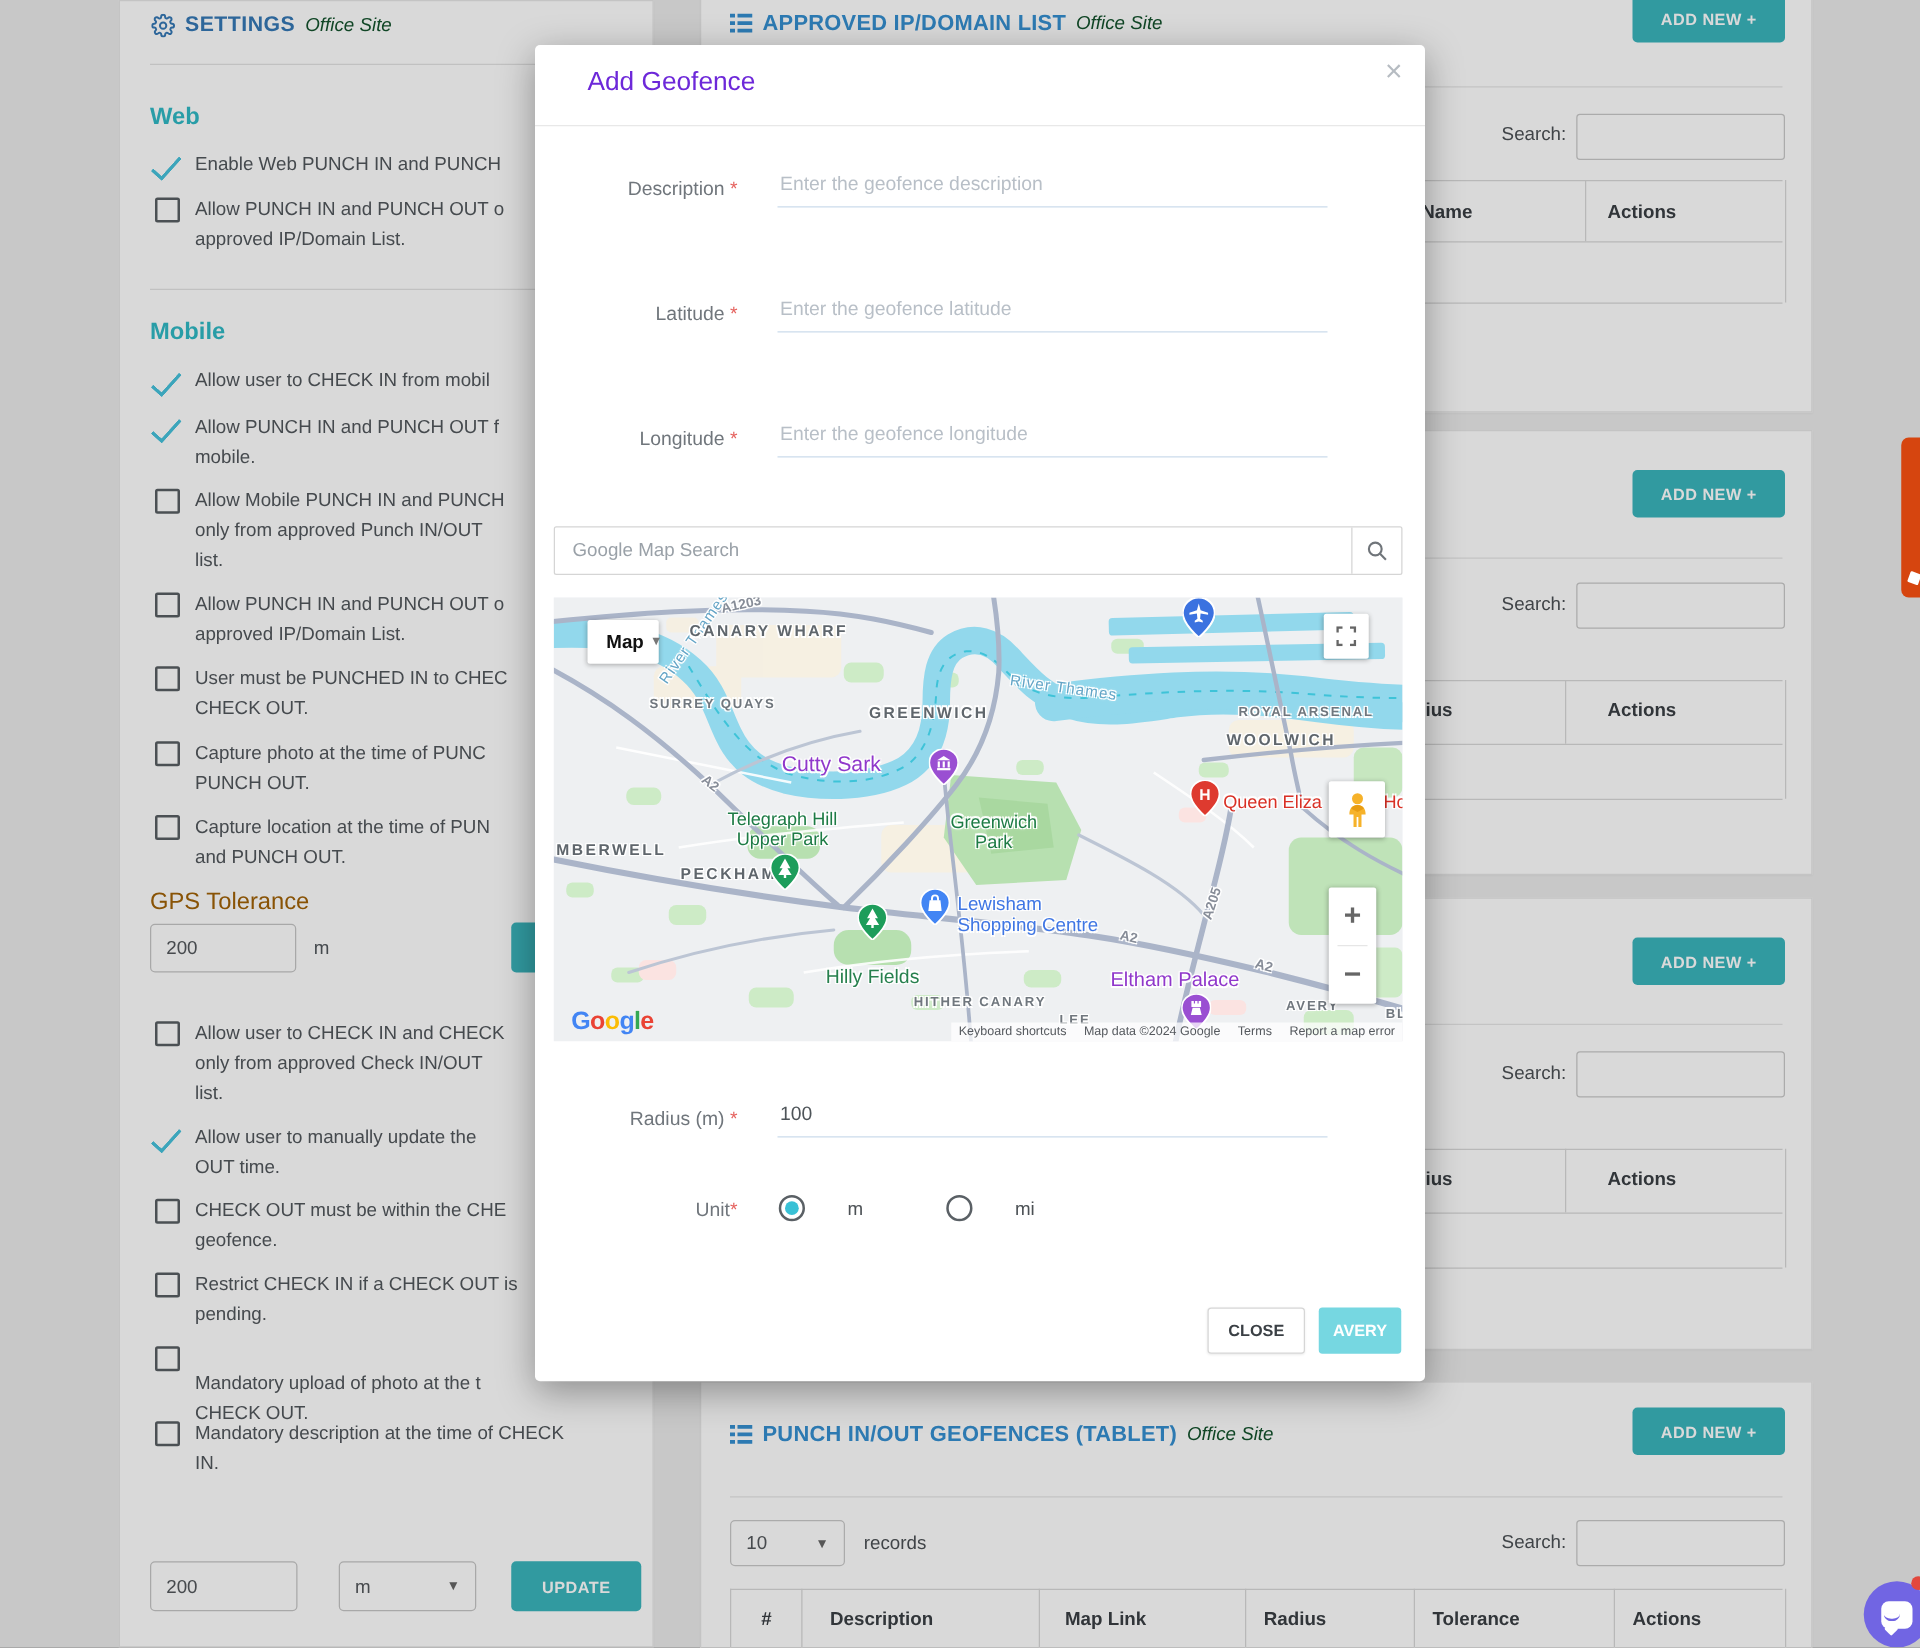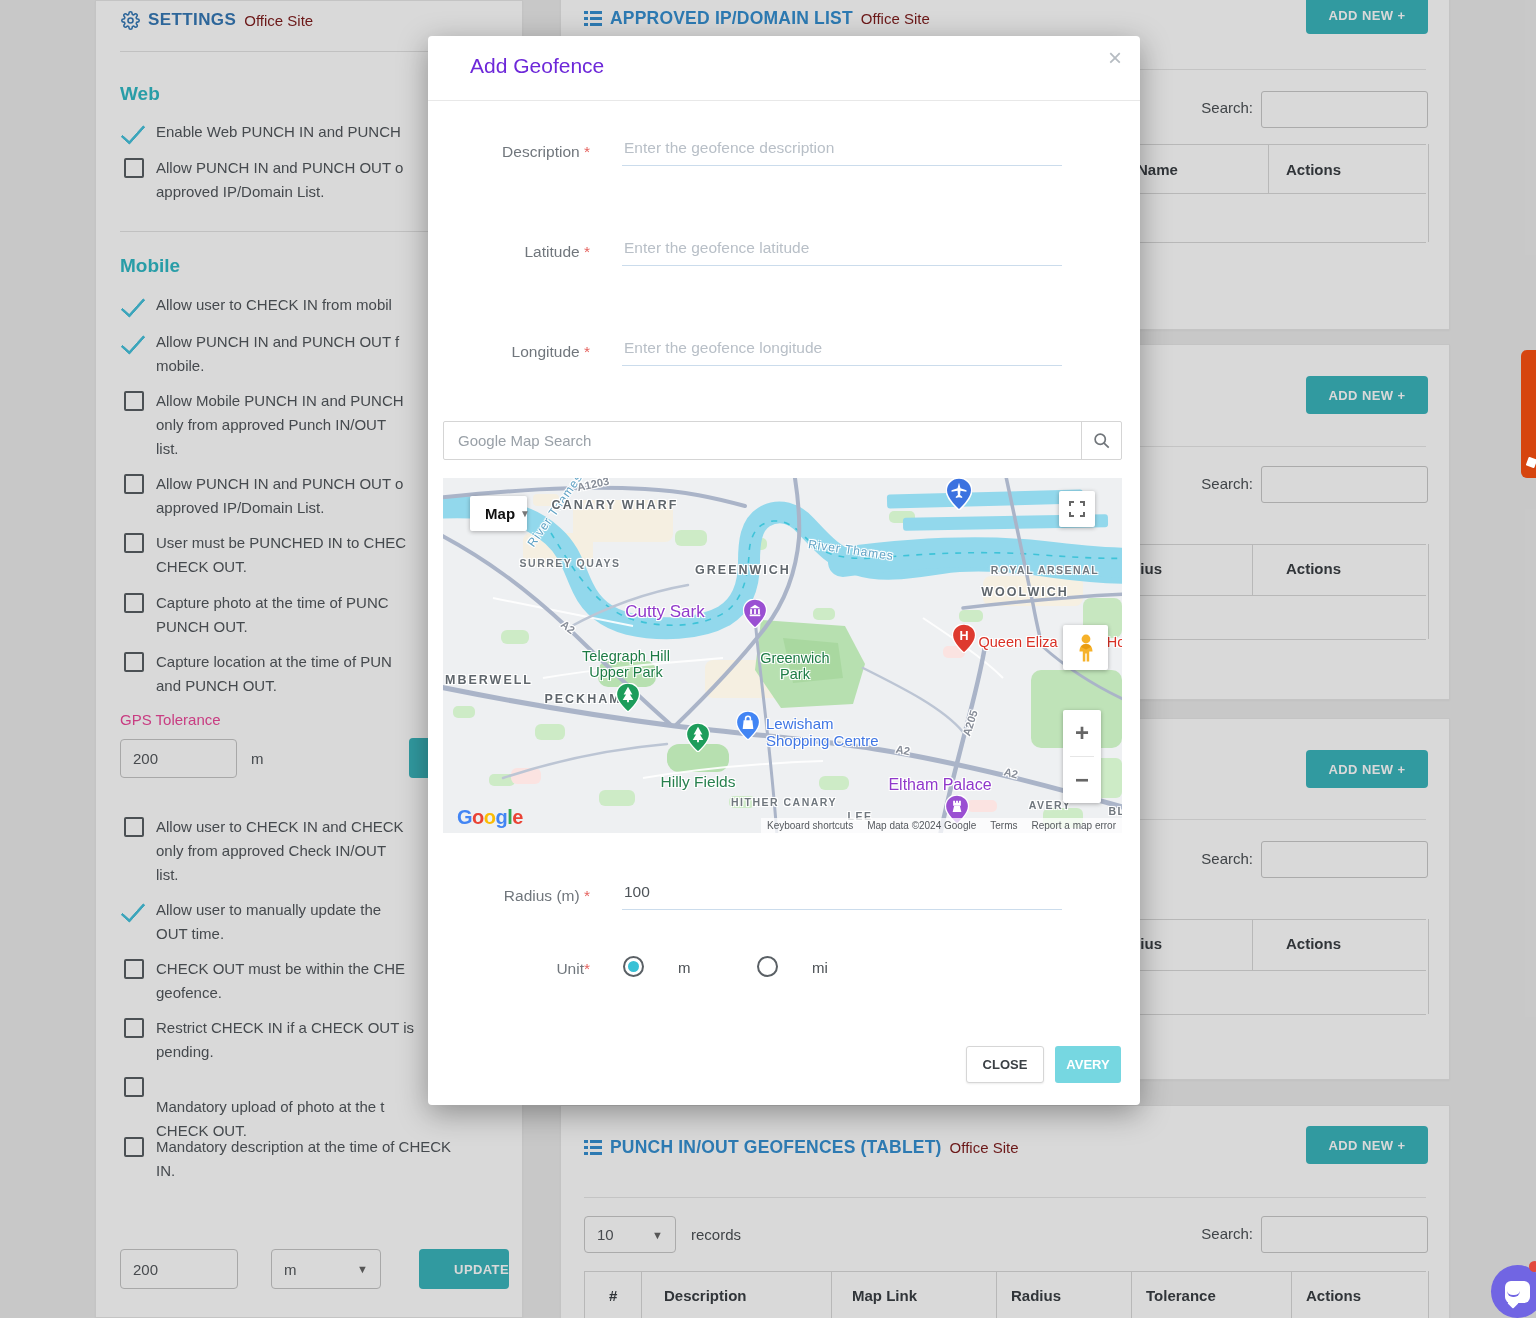--- a/index.html
+++ b/index.html
@@ -8,21 +8,21 @@
   .card{position:absolute;background:#ffffff;border:1px solid #e7e7e7;box-shadow:0 1px 2px rgba(0,0,0,.04);}
   
   #backdrop{position:absolute;inset:0;background:rgba(0,0,0,.15);z-index:40;}
   .modal{position:absolute;left:428px;top:36px;width:712px;height:1069px;background:#fff;border-radius:4px;
          box-shadow:0 8px 30px rgba(0,0,0,.35);z-index:50;}
   
   .lp{left:95px;top:0;width:428px;height:1318px;overflow:hidden;}
   .lp .abs{position:absolute;}
   .panel-head{display:flex;align-items:center;gap:8px;}
   .panel-title{font-size:17px;font-weight:bold;color:#3578b5;letter-spacing:.4px;}
-  .panel-sub{font-size:15px;color:#7f1d1d;}
+  .panel-sub{font-size:15px;color:#14532d;font-style:italic;}
   .sec-head{font-size:19px;font-weight:bold;color:#30b9c5;}
   .divider{position:absolute;height:1px;background:#e3e3e3;}
   .chk-text{position:absolute;left:60px;width:362px;font-size:15px;line-height:24px;color:#52575c;white-space:pre-line;}
   .cbox{position:absolute;left:28px;width:20px;height:20px;border:2px solid #595f63;border-radius:2px;}
   .cmark{position:absolute;left:25px;width:24px;height:12px;border-left:3px solid #47c2dc;border-bottom:3px solid #47c2dc;transform:rotate(-48deg);border-radius:1px;}
   .fld{position:absolute;background:#fff;border:1px solid #c6c6c6;border-radius:4px;font-size:15px;color:#54585c;padding:0 12px;display:flex;align-items:center;}
   .teal-btn{background:#3ab5bd;color:#fff;border:none;border-radius:4px;font-size:13px;font-weight:bold;letter-spacing:.4px;display:flex;align-items:center;justify-content:center;cursor:pointer;}
   .sel{justify-content:space-between;}
   .sel .chev{font-size:11px;color:#666;}
   
@@ -153,21 +153,21 @@
       <span class="cbox" style="top:592px;"></span>
       <span class="chk-text" style="top:590px;">Capture photo at the time of PUNC
 PUNCH OUT.</span>
     </div>
     <div>
       <span class="cbox" style="top:651px;"></span>
       <span class="chk-text" style="top:649px;">Capture location at the time of PUN
 and PUNCH OUT.</span>
     </div>
 
-    <div class="abs" style="left:24px;top:710px;font-size:15px;color:#ec4899;">GPS Tolerance</div>
+    <div class="abs" style="left:24px;top:710px;font-size:19px;color:#a16207;">GPS Tolerance</div>
     <div class="fld" style="left:24px;top:738px;width:117px;height:39px;">
       <span>200</span>
     </div>
     <div class="abs" style="left:155px;top:749px;font-size:15px;color:#52575c;">m</div>
     <div class="abs teal-btn" style="left:313px;top:737px;width:40px;height:40px;"></div>
 
     <div>
       <span class="cbox" style="top:816px;"></span>
       <span class="chk-text" style="top:814px;">Allow user to CHECK IN and CHECK
 only from approved Check IN/OUT
@@ -199,21 +199,21 @@
 IN.</span>
     </div>
 
     <div class="fld" style="left:24px;top:1248px;width:118px;height:40px;">
       <span>200</span>
     </div>
     <div class="fld sel" style="left:175px;top:1248px;width:110px;height:40px;">
       <span>m</span>
       <span class="chev">▼</span>
     </div>
-    <div class="abs teal-btn" style="left:323px;top:1248px;width:90px;height:40px;justify-content:flex-end;">
+    <div class="abs teal-btn" style="left:313px;top:1248px;width:104px;height:40px;">
       <span>UPDATE</span>
     </div>
   </div>
 
   <div class="card" style="left:560px;top:-24px;width:890px;height:354px;">
     <div class="rc-head" style="left:23px;top:31px;">
       <span style="display:flex;">
         <svg width="18" height="18" viewBox="0 0 18 18">
             <g fill="#3590d2">
               <rect x="0" y="1" width="4" height="3"></rect>

